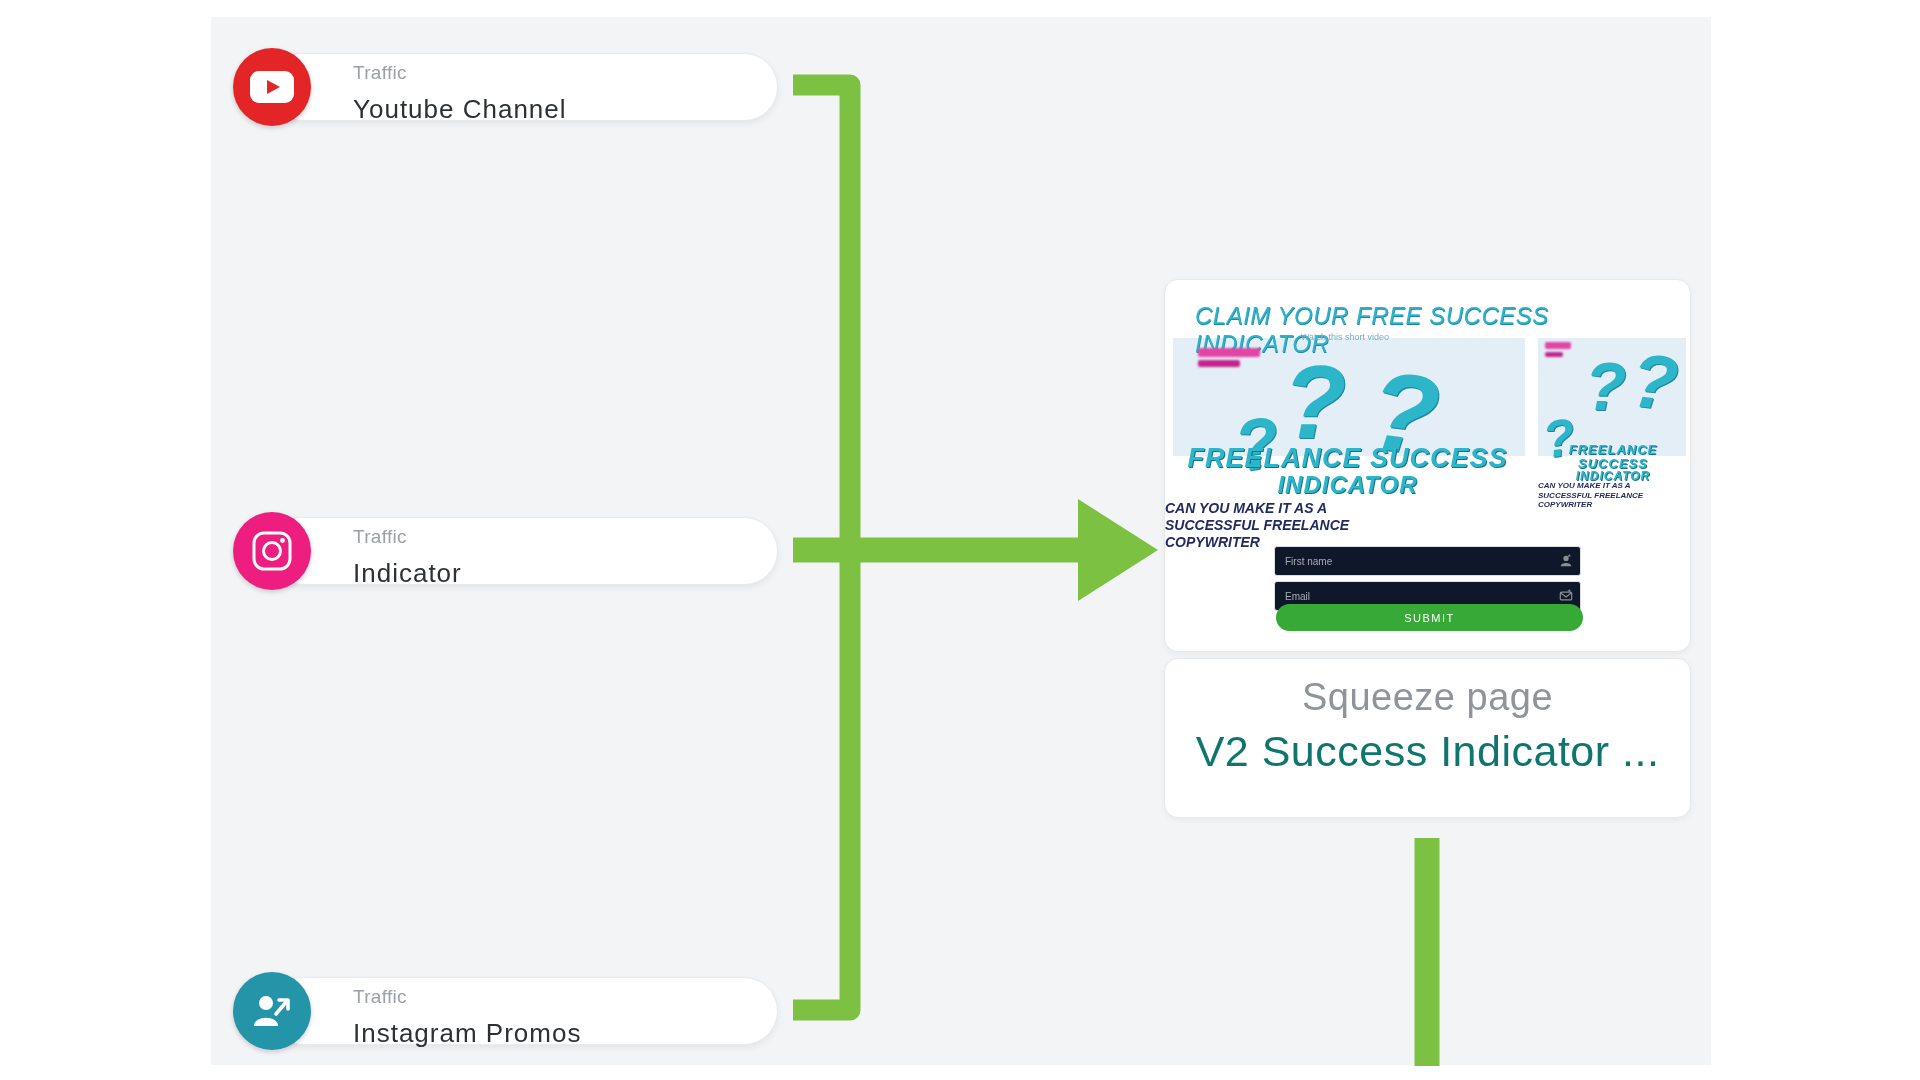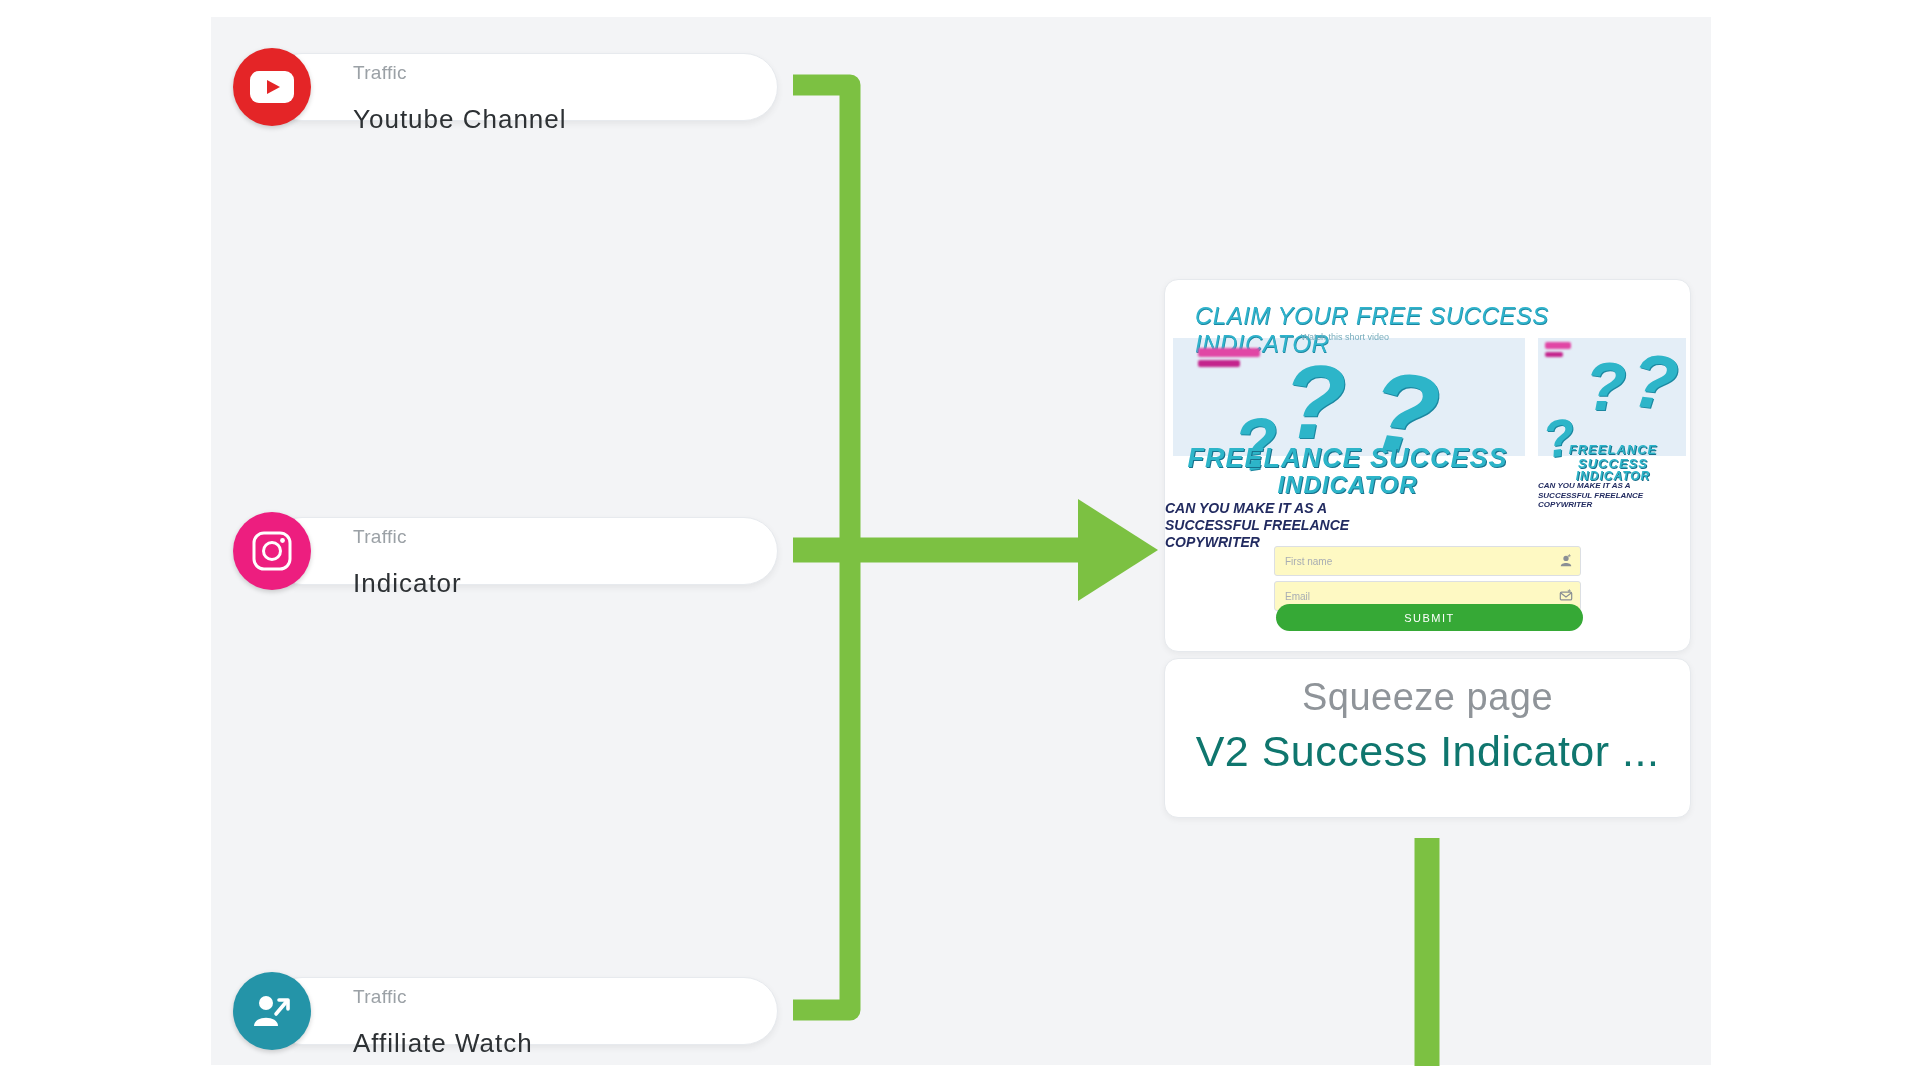--- a/index.html
+++ b/index.html
@@ -13,21 +13,21 @@
   
   .pill { position:absolute; left:268px; width:510px; height:68px; background:#ffffff;
           border:1px solid #e7eaee; border-radius:34px;
           box-shadow:0 3px 6px rgba(60,64,67,.08); }
   .badge { position:absolute; left:-36px; top:50%; transform:translateY(-50%);
            width:78px; height:78px; border-radius:50%;
            display:flex; align-items:center; justify-content:center;
            box-shadow:0 2px 5px rgba(0,0,0,.18); }
   .pill-text { position:absolute; left:84px; top:8px; }
   .pill-label { font-size:19px; color:#9ba1a6; letter-spacing:.3px; }
-  .pill-name  { font-size:26px; color:#2d3134; font-weight:500; letter-spacing:1px; margin-top:20px; }
+  .pill-name  { font-size:26px; color:#2d3134; font-weight:500; letter-spacing:1px; margin-top:10px; }
 
   
   .thumb-card { position:absolute; left:1164px; top:279px; width:527px; height:373px;
                 background:#ffffff; border:1px solid #e6e9ed; border-radius:14px;
                 box-shadow:0 2px 6px rgba(0,0,0,.05); overflow:hidden; }
   .label-card { position:absolute; left:1164px; top:658px; width:527px; height:160px;
                 background:#ffffff; border:1px solid #e6e9ed; border-radius:14px;
                 box-shadow:0 2px 6px rgba(0,0,0,.05); text-align:center; }
   .page-type  { margin-top:17px; font-size:38px; color:#8f9499; letter-spacing:.5px; }
   .page-title { margin-top:8px; font-size:43px; color:#0f766e; letter-spacing:.5px; }
@@ -51,21 +51,21 @@
   .hero { position:absolute; text-align:center; color:#2db5c9; font-weight:900;
           text-shadow:1px 1px 0 #17718c; line-height:1.05; letter-spacing:1px; }
   .hero-left  { left:0px; top:164px; width:365px; }
   .hero-right { left:373px; top:163px; width:150px; }
   .hero-left  .h1 { font-size:27px; } .hero-left .h2 { font-size:24px; }
   .hero-right .h1 { font-size:13px; } .hero-right .h2 { font-size:12px; }
   .navy { position:absolute; text-align:left; color:#222b60; font-weight:700; line-height:1.2; }
   .navy-left  { left:0px; top:220px; width:365px; font-size:14px; }
   .navy-right { left:373px; top:201px; width:150px; font-size:8px; }
 
-  .t-input { position:absolute; left:109px; width:307px; height:30px; background:#fef9c3;
+  .t-input { position:absolute; left:109px; width:307px; height:30px; background:#0f172a;
              border:1px solid #dcdfe3; border-radius:3px; font-style:normal; }
   .t-input input { width:100%; height:100%; border:none; outline:none; background:transparent;
                    font-size:10px; color:#6f7479; padding-left:10px;
                    font-family:"Liberation Sans", sans-serif; }
   .t-input input::placeholder { color:#a8adb3; }
   .field-icon { position:absolute; right:7px; top:7px; width:14px; height:14px; }
   .req { position:absolute; right:2px; top:-2px; font-size:9px; color:#8a8f95; font-style:normal; }
   .t-submit { position:absolute; left:111px; top:324px; width:307px; height:27px;
               background:#36a936; border:none; border-radius:14px; color:#ffffff;
               font-size:11px; letter-spacing:1.5px; font-family:Liberation Sans, sans-serif;
@@ -117,21 +117,21 @@
         <circle cx="16" cy="14" r="7" fill="#ffffff"></circle>
         <path d="M4 37 c0,-11 24,-11 24,0 z" fill="#ffffff"></path>
         <g stroke="#ffffff" stroke-width="3.6" fill="none" stroke-linecap="round" stroke-linejoin="round">
           <path d="M26 25 L37 12"></path>
           <path d="M29 11 L38 11 L38 20"></path>
         </g>
       </svg>
     </span>
     <div class="pill-text">
       <div class="pill-label">Traffic</div>
-      <div class="pill-name">Affiliate Watch</div>
+      <div class="pill-name">Instagram Promos</div>
     </div>
   </div>
 
   <div class="thumb-card">
     <div class="thumb">
       <div class="blue-panel bp-left"></div>
       <div class="blue-panel bp-right"></div>
 
       <div class="t-headline">CLAIM YOUR FREE SUCCESS INDICATOR</div>
       <div class="t-sub">Watch this short video</div>

